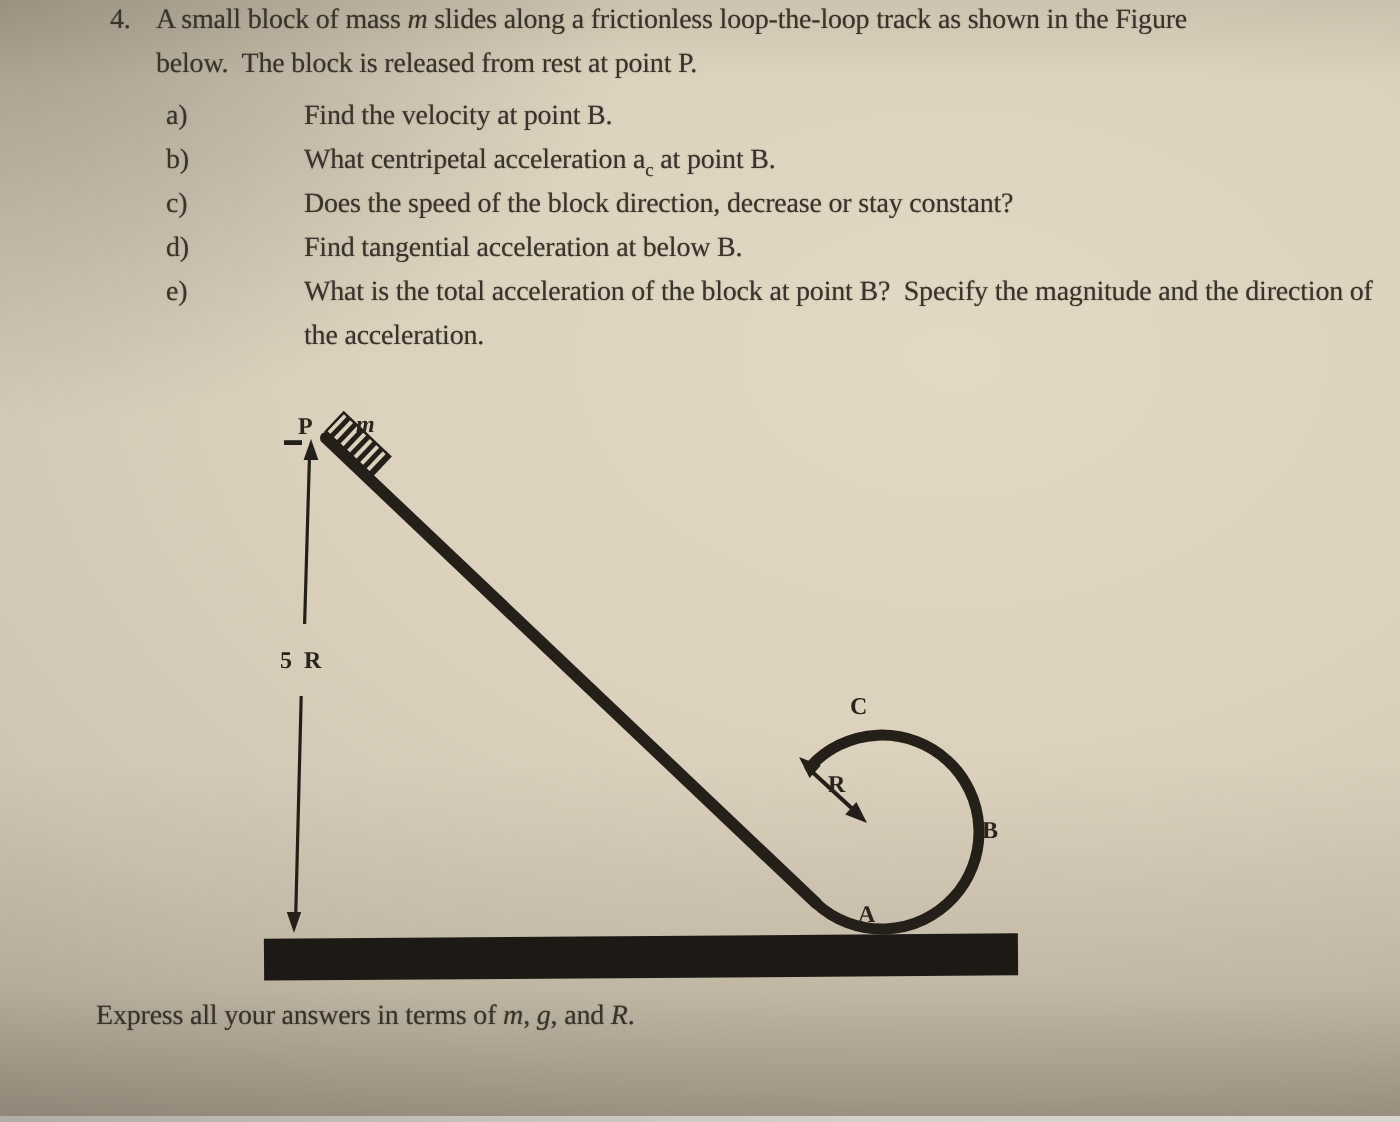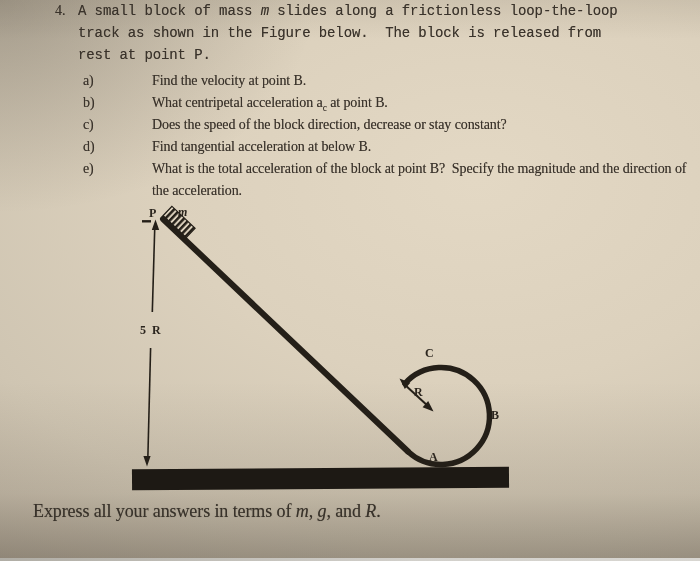--- a/index.html
+++ b/index.html
@@ -13,29 +13,29 @@
       linear-gradient(180deg, rgba(70,60,45,0.10) 0%, rgba(70,60,45,0) 7%, rgba(0,0,0,0) 68%, rgba(40,33,24,0.10) 88%, rgba(40,33,24,0.32) 100%),
       radial-gradient(145% 120% at 68% 32%, #e3d8c4 0%, #dcd1bd 30%, #cfc5b2 55%, #b9ae9d 80%, #a2988a 100%);
   }
   .problem {
     position:absolute; left:55px; top:0;
     font-size:14px; line-height:22px; letter-spacing:-0.1px;
     text-shadow:0 0 0.6px rgba(58,51,43,0.55);
   }
   .stmt-row { display:flex; }
   .num { width:23px; flex:none; }
-  .stmt { width:546px;font-family:Liberation Mono, monospace; }
+  .stmt { width:546px; }
   .parts { margin-left:28px; margin-top:4px; }
   .part { display:flex; }
   .plabel { width:25px; flex:none; }
   .ptext { width:540px;margin-left:44px; }
   sub.sub-c { font-size:9.5px; line-height:0; }
   .footer {
-    position:absolute; left:33px; top:501px;
-    font-size:18px; letter-spacing:-0.1px; color:#38322a;
+    position:absolute; left:48px; top:501px;
+    font-size:14px; letter-spacing:-0.1px; color:#38322a;
     text-shadow:0 0 0.7px rgba(56,50,42,0.5);
   }
   .fig { position:absolute; left:0; top:0; }
   .fig text { font-family:"Liberation Serif", serif; fill:#2b251e; font-size:12px; font-weight:600; }
   .fig text.it { font-style:italic; }
   .fig text.sp { letter-spacing:1.5px; }
   .bottom-edge {
     position:absolute; left:0; bottom:0; width:100%; height:3px;
     background:linear-gradient(90deg,#b0ada5,#d2d0cb 60%,#d8d6d1);
   }

